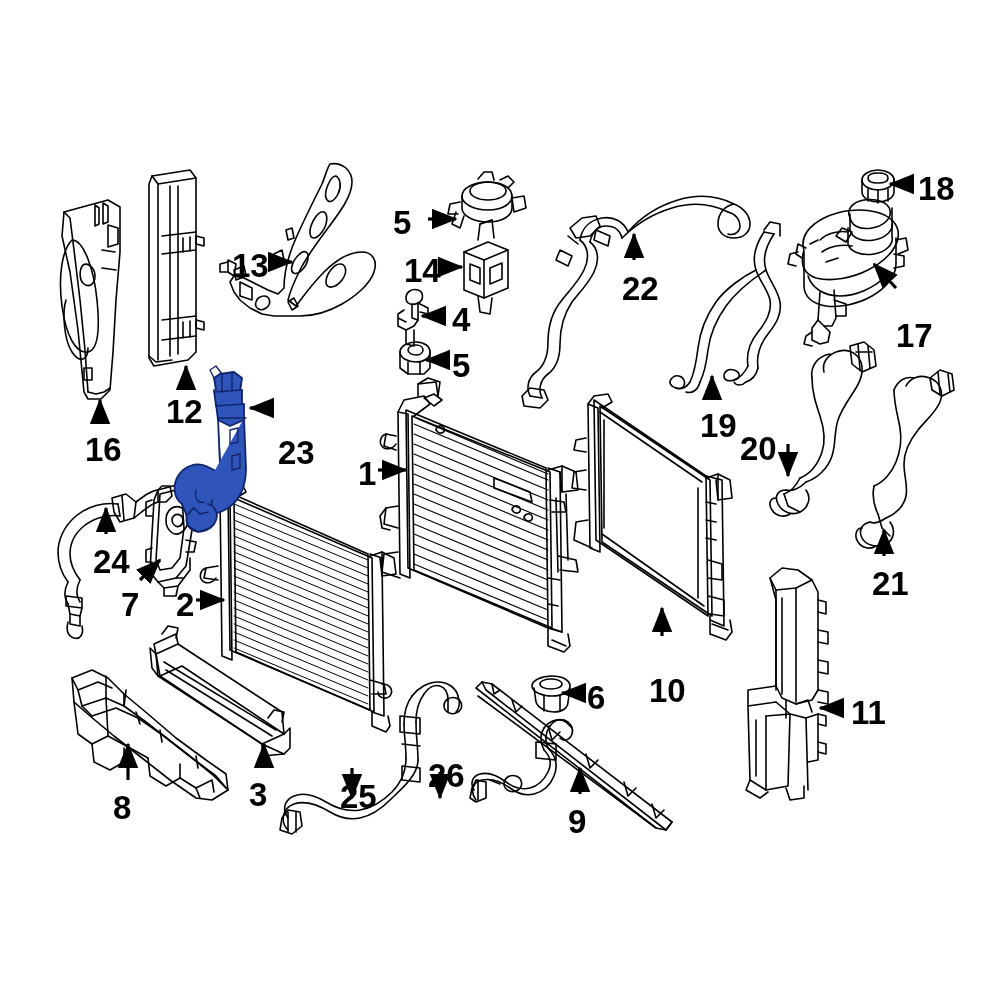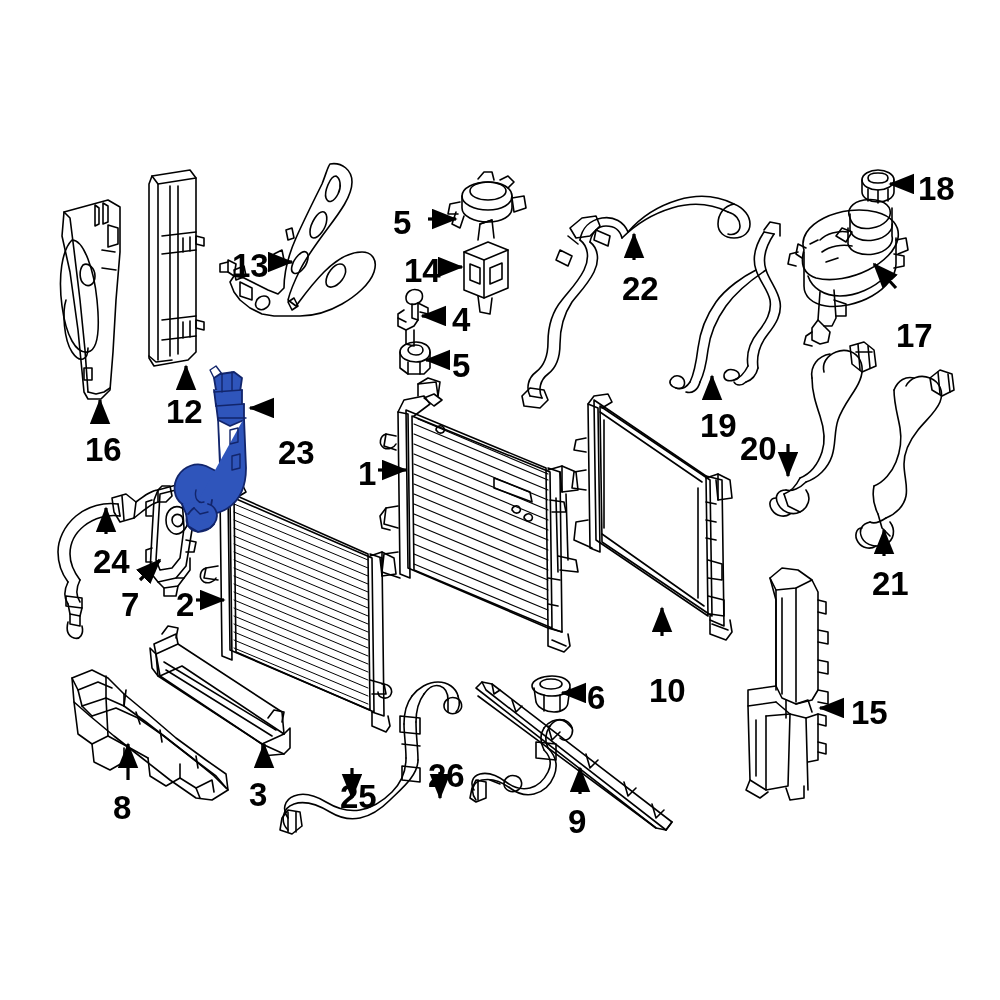--- a/index.html
+++ b/index.html
@@ -592,21 +592,21 @@
   <div class="lbl" style="left:358px;top:457px;">1</div>
   <div class="lbl" style="left:176px;top:588px;">2</div>
   <div class="lbl" style="left:249px;top:778px;">3</div>
   <div class="lbl" style="left:452px;top:303px;">4</div>
   <div class="lbl" style="left:452px;top:349px;">5</div>
   <div class="lbl" style="left:587px;top:681px;">6</div>
   <div class="lbl" style="left:121px;top:588px;">7</div>
   <div class="lbl" style="left:113px;top:791px;">8</div>
   <div class="lbl" style="left:568px;top:805px;">9</div>
   <div class="lbl" style="left:649px;top:647px;margin-top:27px;">10</div>
-  <div class="lbl" style="left:851px;top:696px;">15</div>
+  <div class="lbl" style="left:851px;top:696px;">11</div>
   <div class="lbl" style="left:166px;top:395px;">12</div>
   <div class="lbl" style="left:232px;top:249px;">13</div>
   <div class="lbl" style="left:404px;top:254px;">14</div>
   <div class="lbl" style="left:393px;top:206px;">5</div>
   <div class="lbl" style="left:85px;top:433px;">16</div>
   <div class="lbl" style="left:896px;top:299px;margin-top:20px;">17</div>
   <div class="lbl" style="left:918px;top:172px;">18</div>
   <div class="lbl" style="left:700px;top:409px;text-align:right;">19</div>
   <div class="lbl" style="left:740px;top:432px;">20</div>
   <div class="lbl" style="left:872px;top:567px;">21</div>

